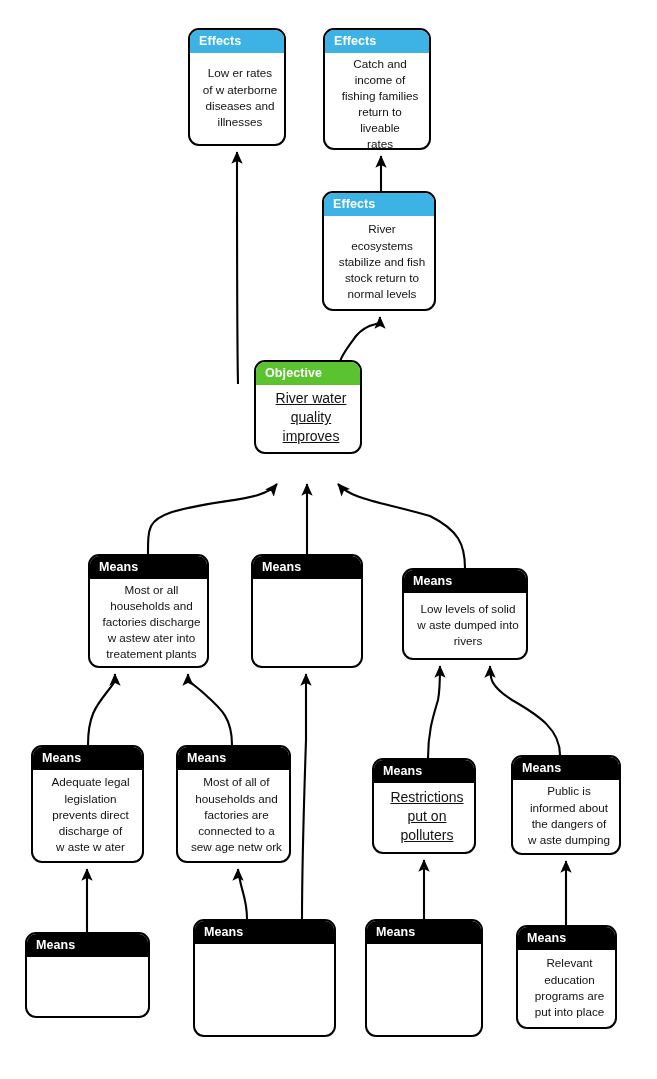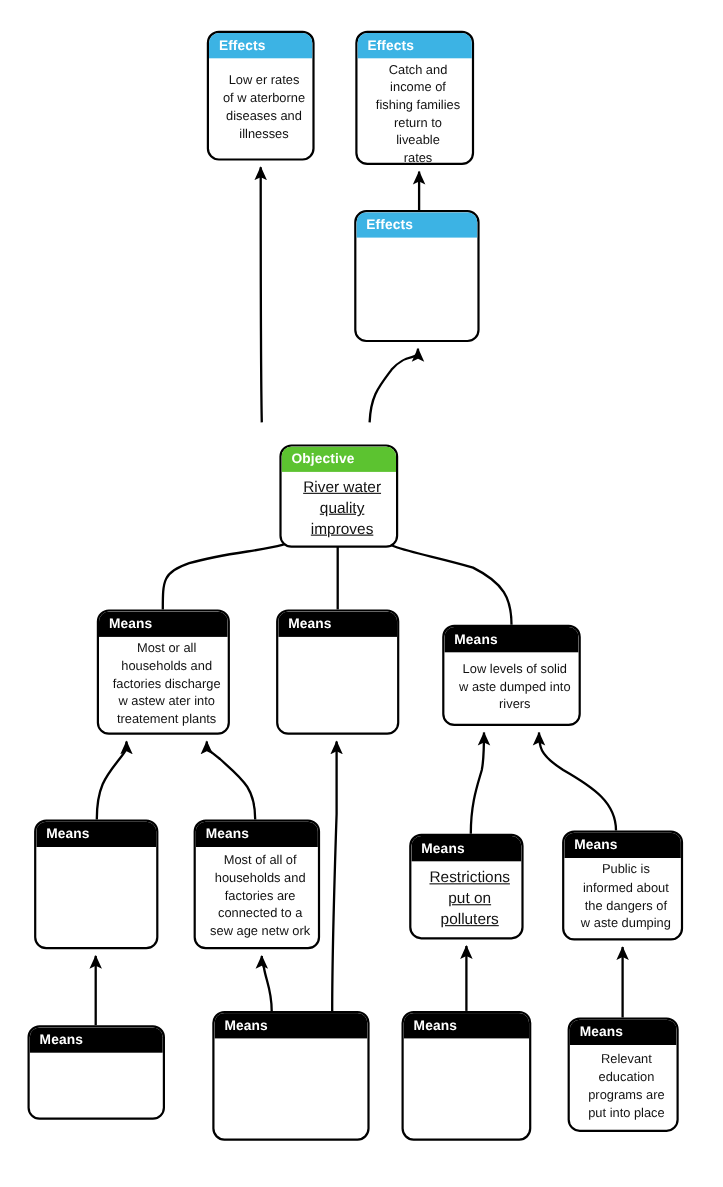--- a/index.html
+++ b/index.html
@@ -99,22 +99,27 @@
       <div class="node" style="left: 323px; top: 28px; width: 108px; height: 122px;">
         <div class="node-header effects">Effects</div>
         <div class="node-body">Catch and
 income of
 fishing families
 return to liveable
 rates</div>
       </div>
       <div class="node" style="left: 322px; top: 191px; width: 114px; height: 120px;">
         <div class="node-header effects">Effects</div>
+        <div class="node-body">River
+ecosystems
+stabilize and fish
+stock return to
+normal levels</div>
       </div>
-      <div class="node" style="left: 254px; top: 404px; width: 108px; height: 94px;">
+      <div class="node" style="left: 254px; top: 360px; width: 108px; height: 94px;">
         <div class="node-header objective">Objective</div>
         <div class="node-body big">River water
 quality
 improves</div>
       </div>
       <div class="node" style="left: 88px; top: 554px; width: 121px; height: 114px;">
         <div class="node-header means">Means</div>
         <div class="node-body">Most or all
 households and
 factories discharge
@@ -125,20 +130,25 @@
         <div class="node-header means">Means</div>
       </div>
       <div class="node" style="left: 402px; top: 568px; width: 126px; height: 92px;">
         <div class="node-header means">Means</div>
         <div class="node-body">Low  levels of solid
 w aste dumped into
 rivers</div>
       </div>
       <div class="node" style="left: 31px; top: 745px; width: 113px; height: 118px;">
         <div class="node-header means">Means</div>
+        <div class="node-body">Adequate legal
+legislation
+prevents direct
+discharge of
+w aste w ater</div>
       </div>
       <div class="node" style="left: 176px; top: 745px; width: 115px; height: 118px;">
         <div class="node-header means">Means</div>
         <div class="node-body">Most of all of
 households and
 factories are
 connected to a
 sew age netw ork</div>
       </div>
       <div class="node" style="left: 372px; top: 758px; width: 104px; height: 96px;">

